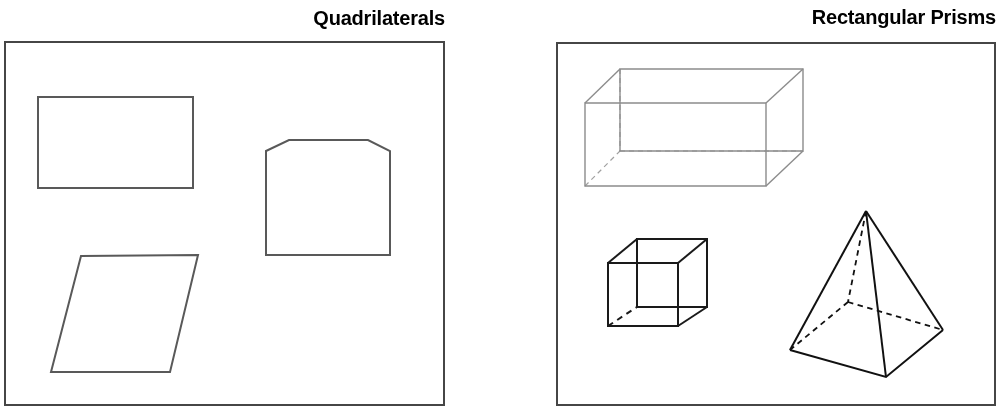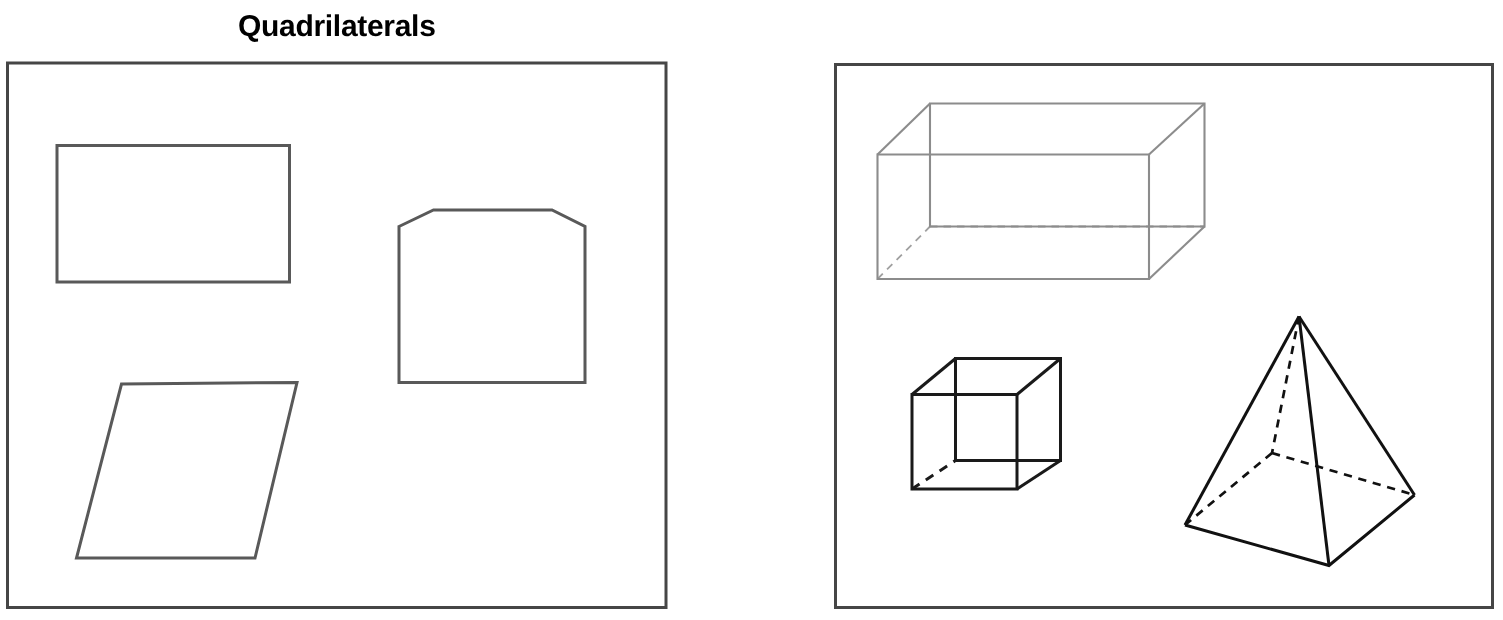--- a/index.html
+++ b/index.html
@@ -33,21 +33,21 @@
     height: 365px;
   }
   #panel-prisms {
     left: 556px;
     top: 42px;
     width: 440px;
     height: 364px;
   }
   .panel-title {
     position: absolute;
-    text-align: center;
+    text-align: right;
     font-size: 20px;
     font-weight: bold;
     color: #000000;
     letter-spacing: -0.2px;
     white-space: nowrap;
   }
   #title-quadrilaterals {
     left: 4px;
     top: 7px;
     width: 441px;
@@ -107,20 +107,21 @@
     stroke-dasharray: 5.5 4.5;
   }
 </style>
 </head>
 <body>
 
 <div class="stage">
 
   <div class="panel-title" id="title-quadrilaterals">Quadrilaterals</div>
 
+  <div class="panel-title" id="title-prisms">Rectangular Prisms</div>
 
   <div class="panel" id="panel-quadrilaterals"></div>
 
   <div class="panel" id="panel-prisms"></div>
 
   <svg class="svg-layer" viewBox="0 0 1002 413">
 
     <g>
       <polygon class="shape2d" points="38,97 193,97 193,188 38,188"></polygon>
 

